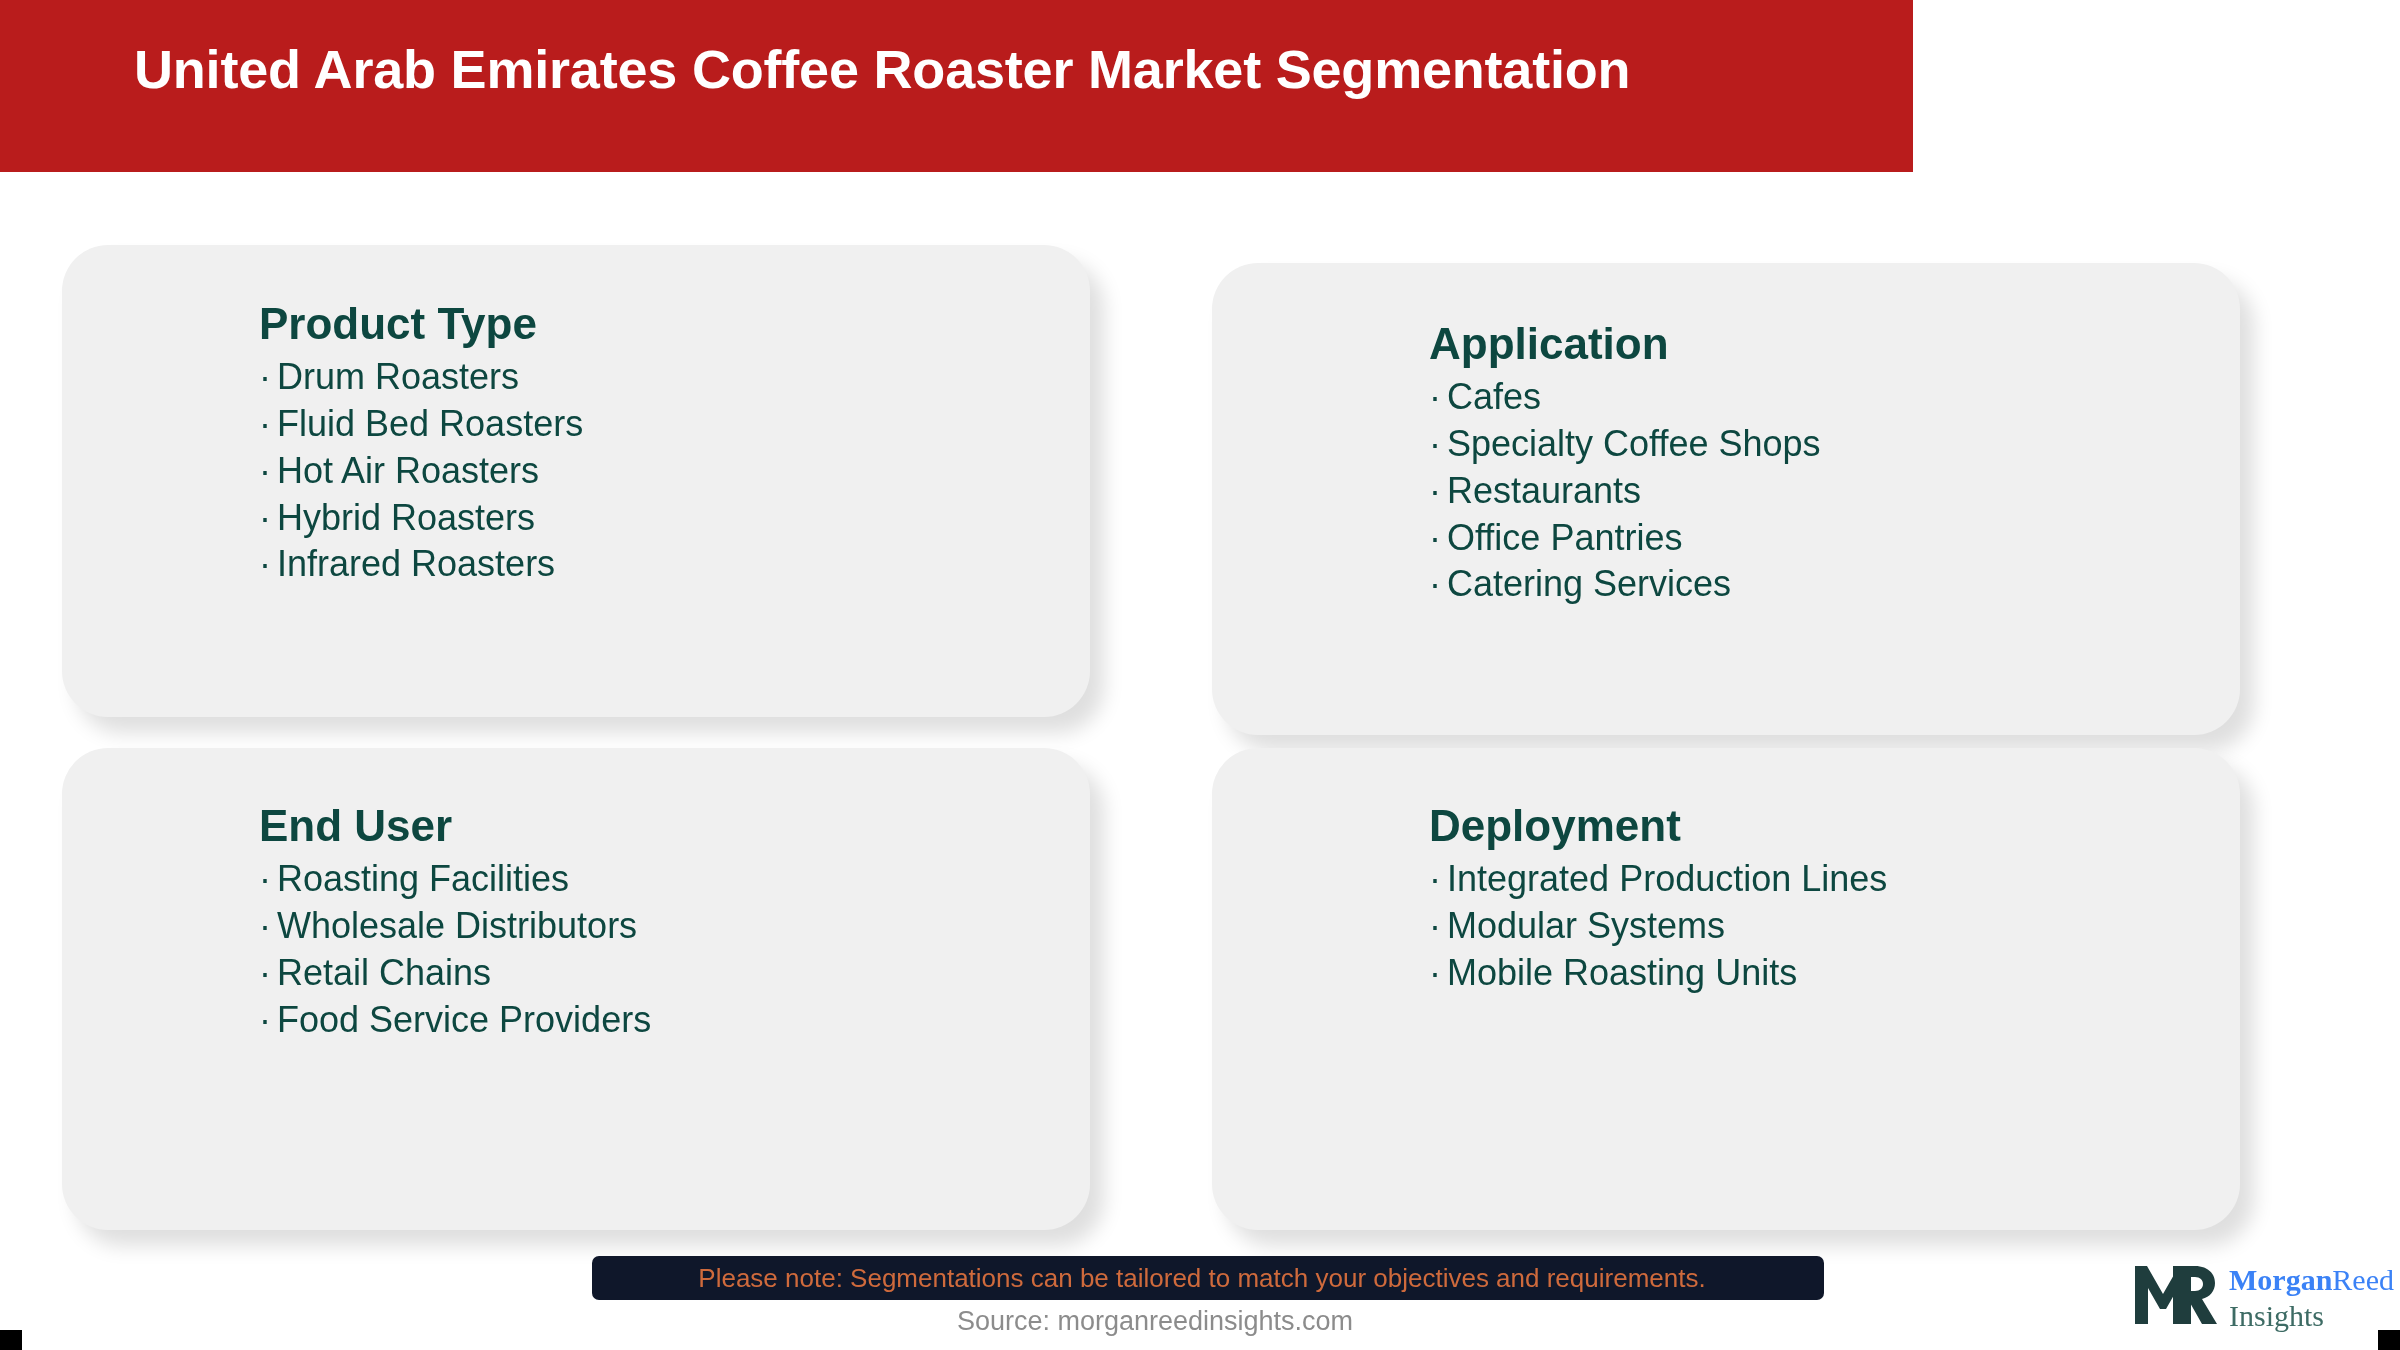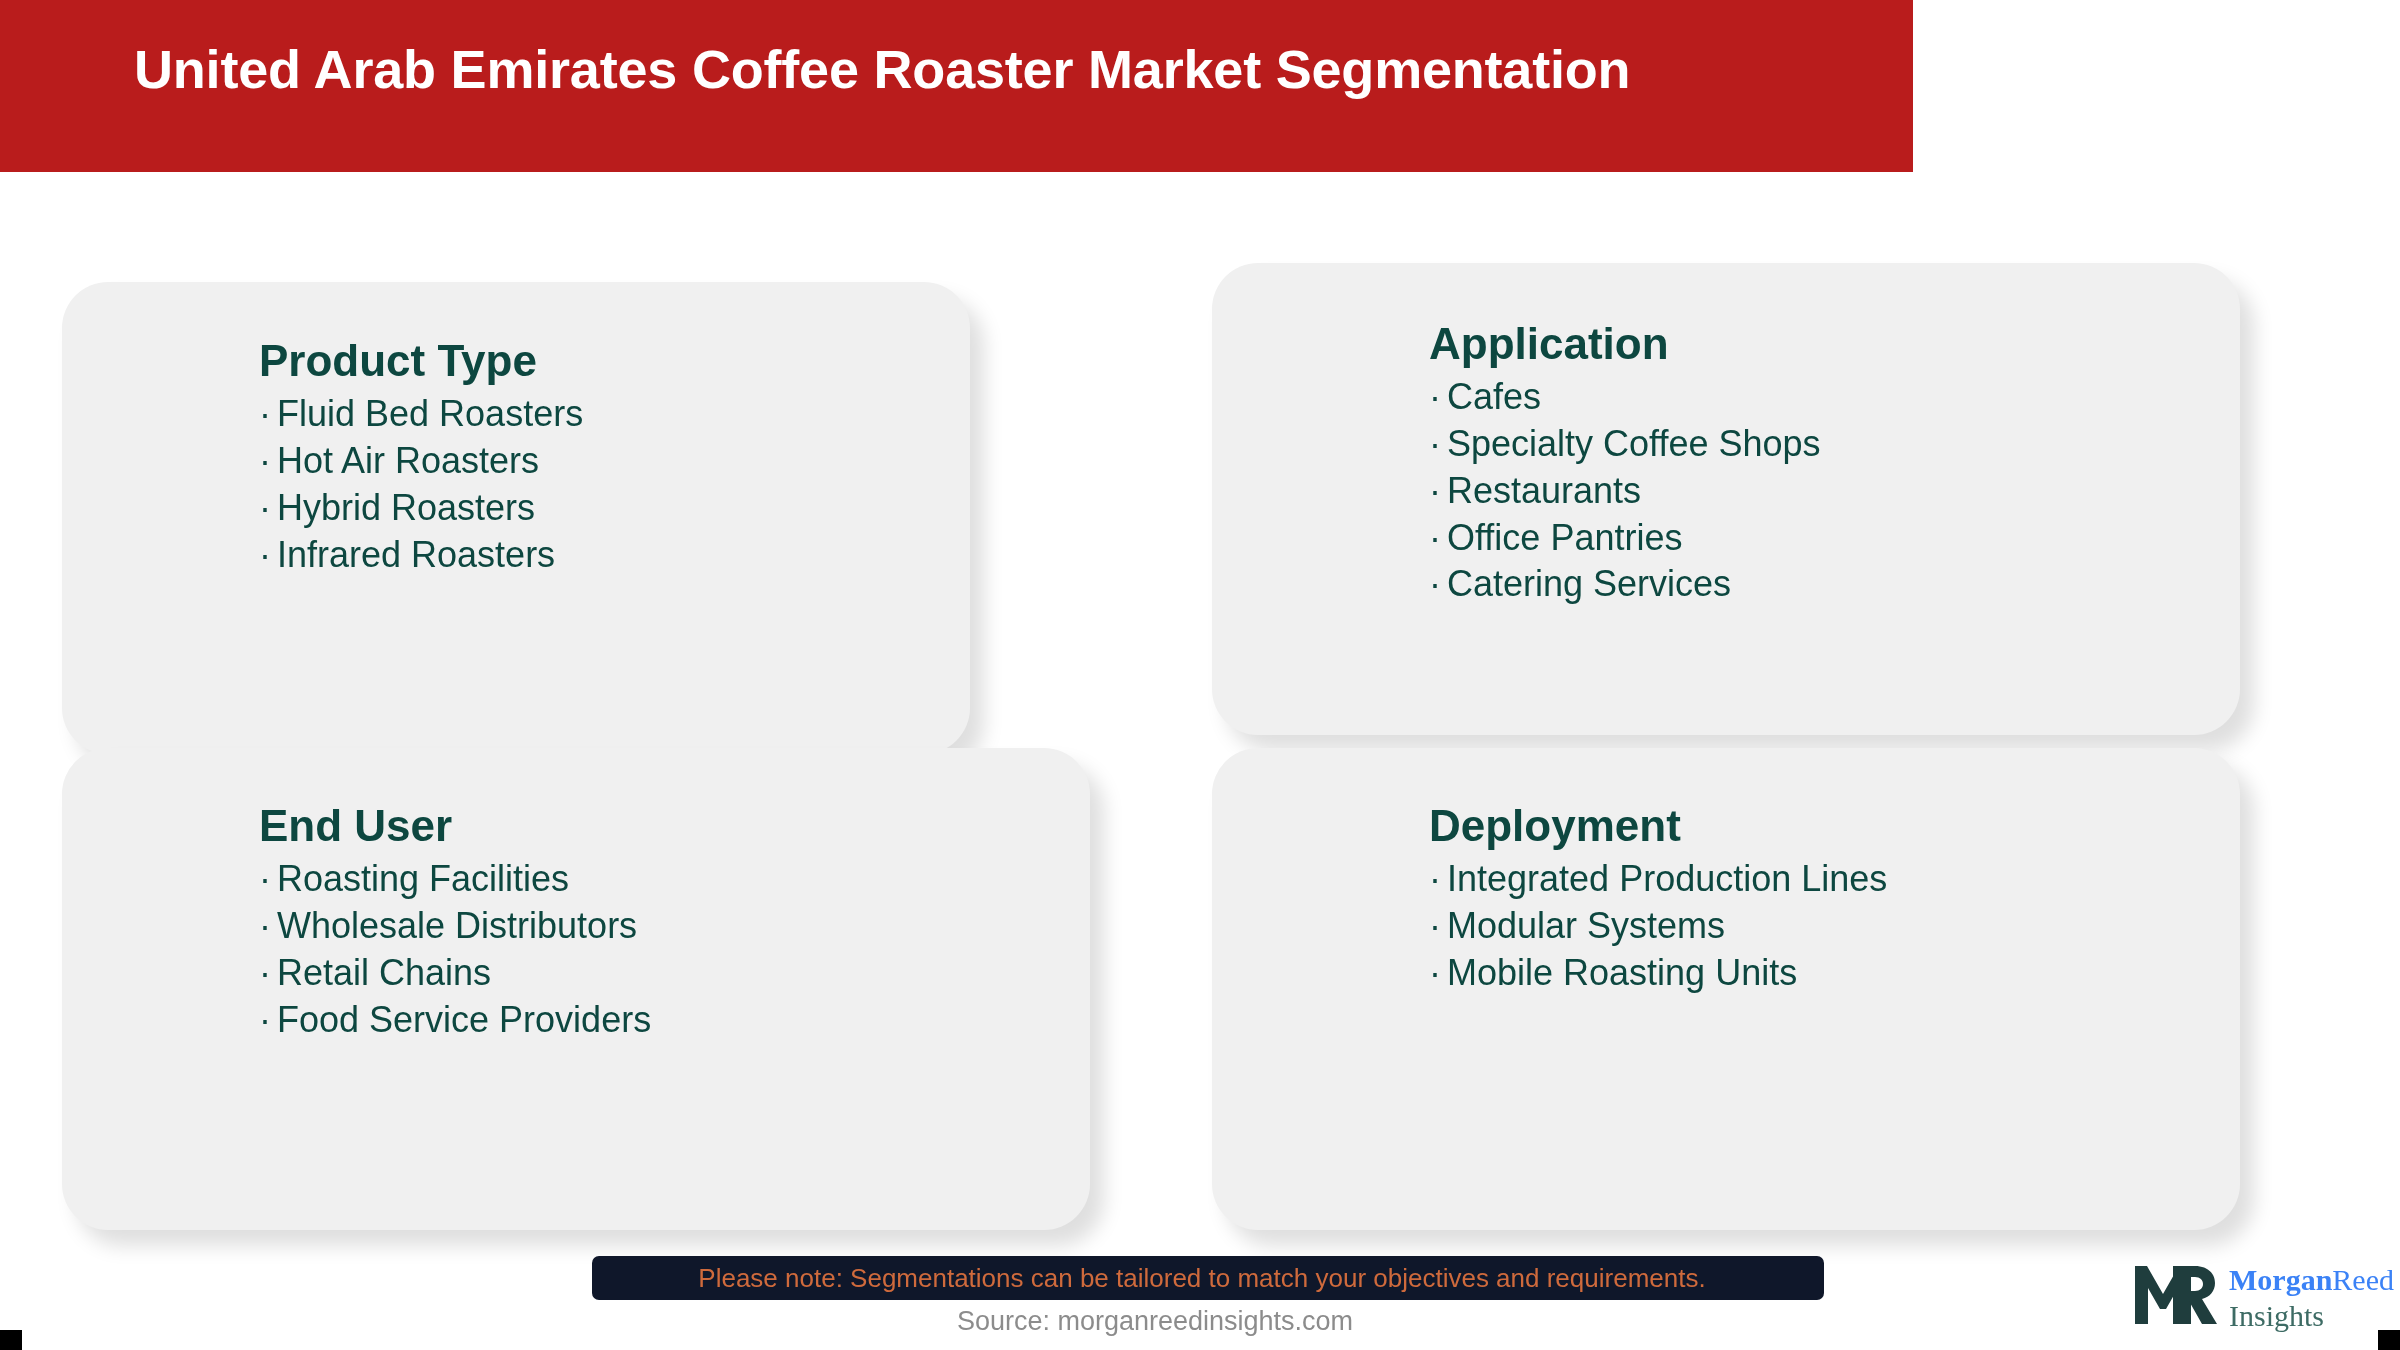--- a/index.html
+++ b/index.html
@@ -38,21 +38,21 @@
     white-space: nowrap;
   }
 
   
   .card {
     position: absolute;
     background: #f0f0f0;
     border-radius: 46px;
     box-shadow: 14px 16px 20px rgba(0,0,0,0.13);
   }
-  #card-product-type { left: 62px;   top: 245px; width: 908px; height: 472px; margin-top: 37px; }
+  #card-product-type { left: 62px;   top: 245px; width: 1028px; height: 472px; }
   #card-application  { left: 1212px; top: 243px; width: 1028px; height: 472px; margin-top: 20px; }
   #card-end-user     { left: 62px;   top: 748px; width: 1028px; height: 482px; }
   #card-deployment   { left: 1212px; top: 748px; width: 1028px; height: 482px; }
 
   .card-inner {
     position: absolute;
     left: 0;
     top: 0;
   }
   #card-product-type .card-inner { left: 197px; top: 54px; }
@@ -173,20 +173,21 @@
 <div id="slide">
 
   <div class="header-band">
     <div class="header-title">United Arab Emirates Coffee Roaster Market Segmentation</div>
   </div>
 
   <div class="card" id="card-product-type">
     <div class="card-inner">
       <div class="card-title">Product Type</div>
       <ul class="bullet-list">
+        <li class="bullet-item"><span class="bullet-dot">·</span><span>Drum Roasters</span></li>
         <li class="bullet-item"><span class="bullet-dot">·</span><span>Fluid Bed Roasters</span></li>
         <li class="bullet-item"><span class="bullet-dot">·</span><span>Hot Air Roasters</span></li>
         <li class="bullet-item"><span class="bullet-dot">·</span><span>Hybrid Roasters</span></li>
         <li class="bullet-item"><span class="bullet-dot">·</span><span>Infrared Roasters</span></li>
       </ul>
     </div>
   </div>
 
   <div class="card" id="card-application">
     <div class="card-inner">

